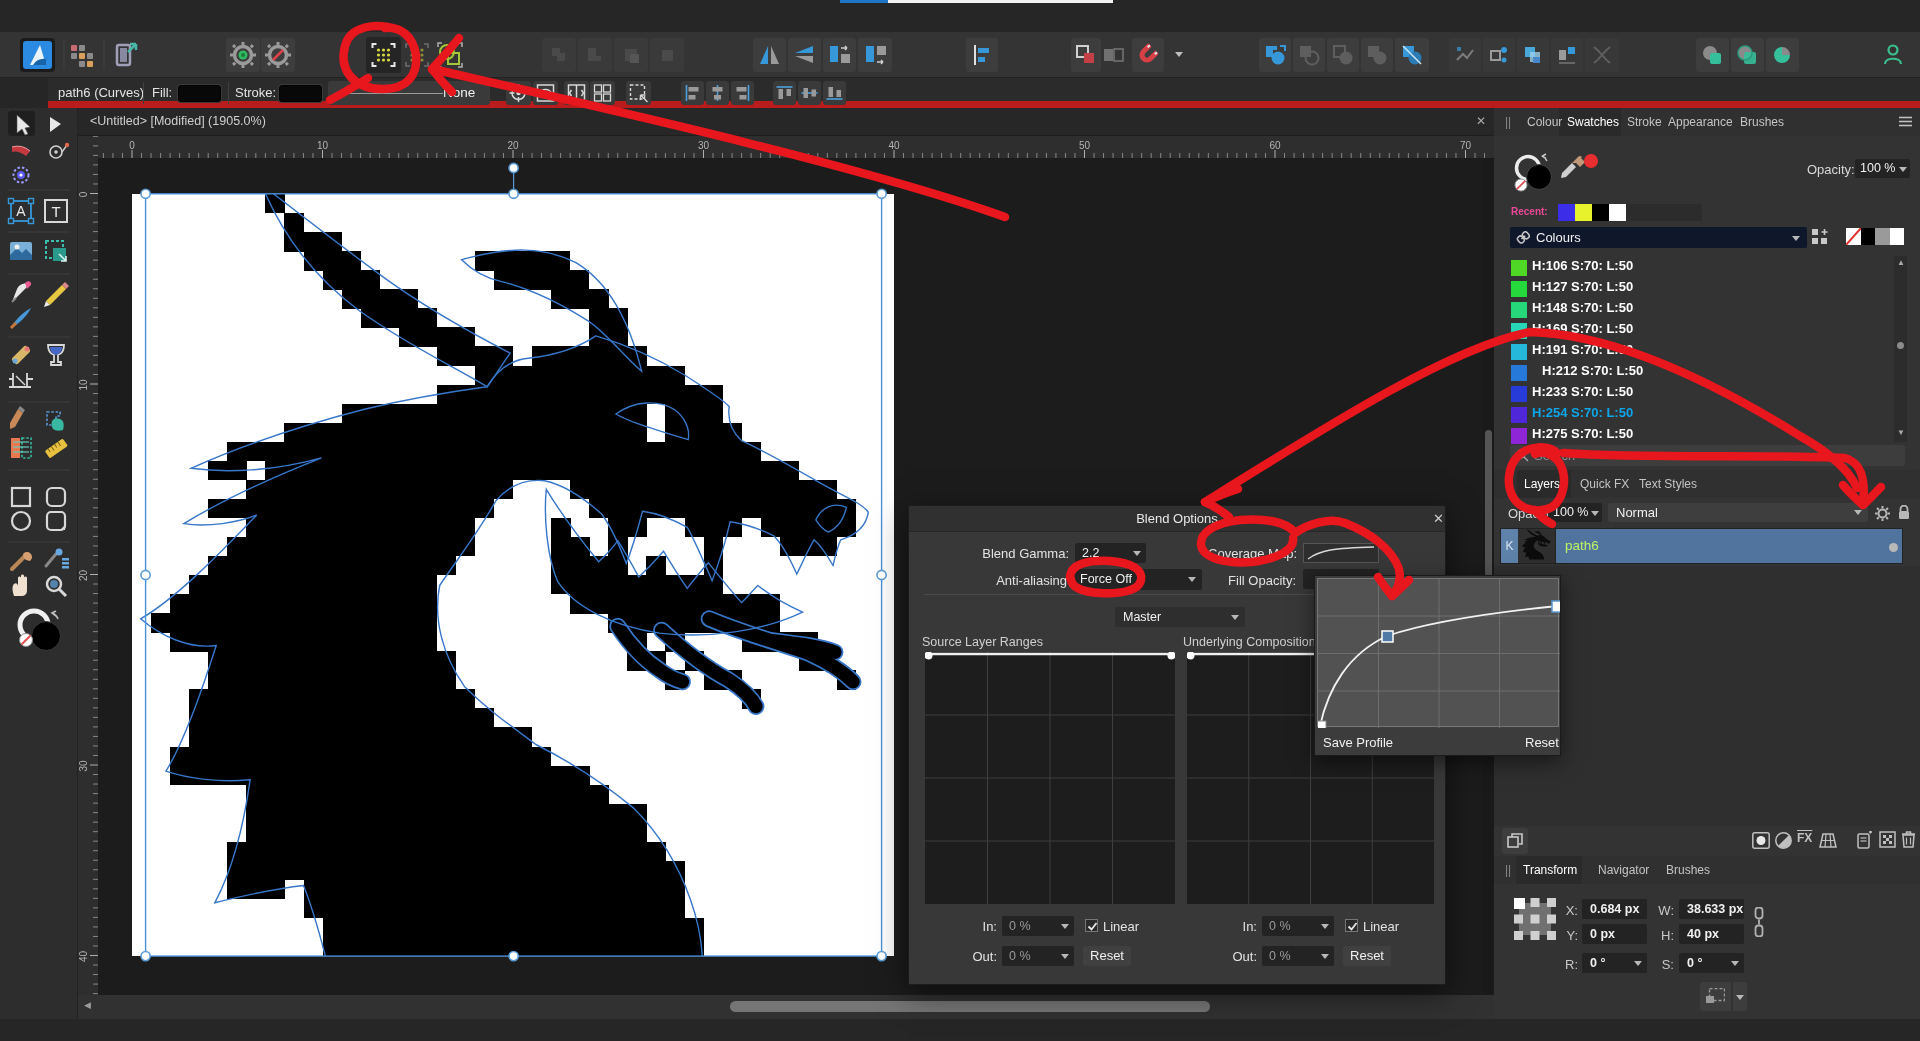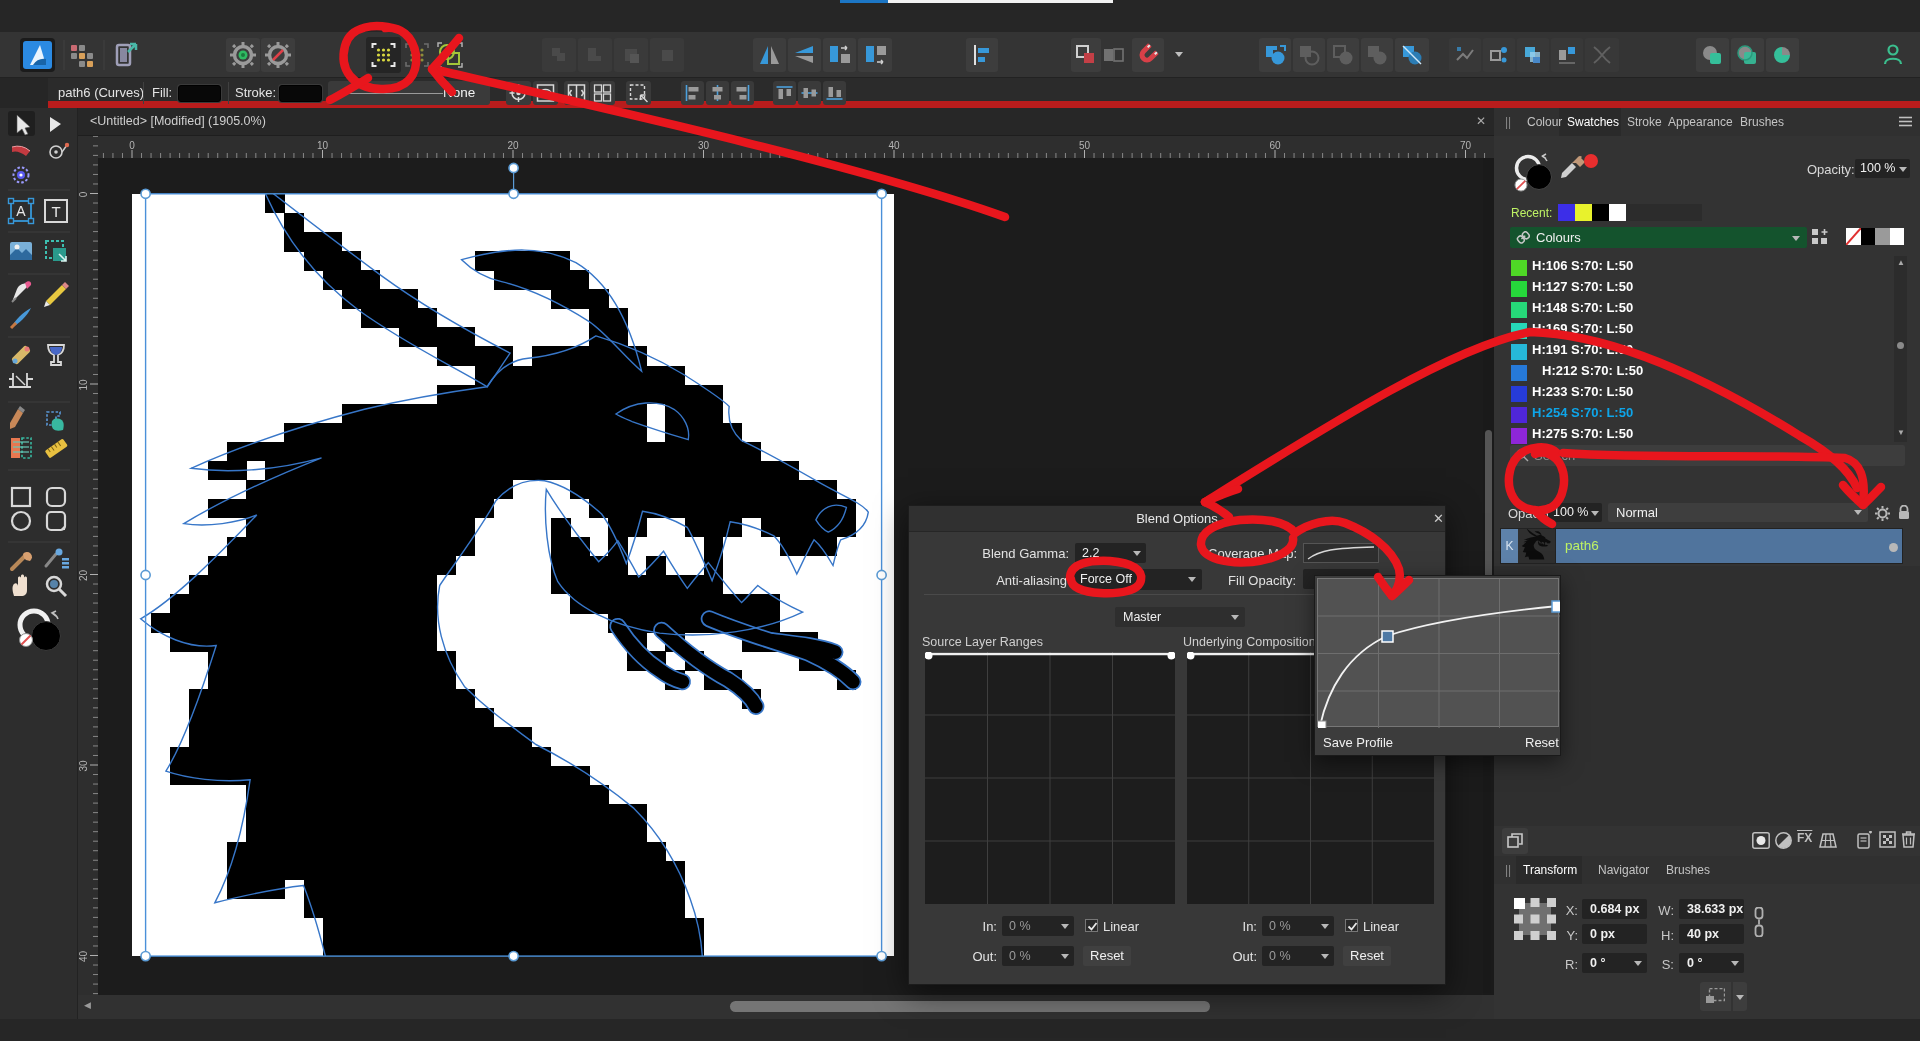--- a/index.html
+++ b/index.html
@@ -943,27 +943,27 @@
  <circle cx="13" cy="37" r="6" fill="#fff" stroke="#999" stroke-width="1"></circle>
         <line x1="8.8" y1="41.2" x2="17.2" y2="32.8" stroke="#e05050" stroke-width="1.8"></line>
 </svg>
 <svg class="abs" style="left:64px;top:46px;" width="40" height="26" viewBox="0 0 40 26">
  <path d="M4 22 L14 12 l4 4 L8 26 l-5 1 Z" fill="#cfcfcf" transform="translate(0,-3)"></path>
  <path d="M14 9 l6 -6 a2.5 2.5 0 0 1 4 0 l-1 1 4 4 -5 5 -4 -4 Z" fill="#c09878"></path>
  <circle cx="33" cy="7" r="7" fill="#e82e2e"></circle>
 </svg>
 <span class="abs" style="left:313px;top:54px;font-size:13px;color:#d8d8d8;">Opacity:</span>
 <div class="inbox" style="left:361px;top:51px;width:55px;height:19px;line-height:19px;"><span style="margin-left:5px;">100 %</span><span class="cv" style="right:3px;top:8px;"></span></div>
-<span class="abs" style="left:17px;top:98px;font-size:12px;color:#bef264;">Recent:</span>
+<span class="abs" style="left:17px;top:98px;font-size:10px;color:#ec4899;font-weight:bold;">Recent:</span>
 <div class="abs" style="left:64px;top:96px;width:144px;height:17px;background:#2c2c2c;"></div>
 <div class="abs" style="left:64px;top:96px;width:17px;height:17px;background:#3c2ee8;"></div>
 <div class="abs" style="left:81px;top:96px;width:17px;height:17px;background:#e8f22c;"></div>
 <div class="abs" style="left:98px;top:96px;width:17px;height:17px;background:#000;"></div>
 <div class="abs" style="left:115px;top:96px;width:17px;height:17px;background:#fff;"></div>
-<div class="abs" style="left:16px;top:119px;width:297px;height:21px;background:#14532d;border-radius:2px;">
+<div class="abs" style="left:16px;top:119px;width:297px;height:21px;background:#0f172a;border-radius:2px;">
  <svg class="abs" style="left:6px;top:4px;" width="14" height="13" viewBox="0 0 14 13">
           <g fill="none" stroke="#c8c8c8" stroke-width="1.5" transform="rotate(-40 7 6)">
             <rect x="1" y="3" width="5.5" height="7" rx="2.5"></rect>
             <rect x="7.5" y="3" width="5.5" height="7" rx="2.5"></rect>
             <line x1="4.5" y1="6.5" x2="9.5" y2="6.5"></line>
           </g>
         </svg>
  <span class="abs" style="left:26px;top:3px;font-size:13px;color:#f0f0f0;">Colours</span>
  <span class="cv" style="right:7px;top:9px;"></span>
 </div>
@@ -1007,20 +1007,34 @@
  <span class="abs" style="left:3px;top:172px;font-size:8px;color:#aaa;">▼</span>
 </div>
 <div class="abs" style="left:16px;top:337px;width:395px;height:21px;background:#3d3d3d;border-radius:2px;">
  <svg class="abs" style="left:6px;top:4px;" width="13" height="13" viewBox="0 0 13 13">
           <circle cx="5" cy="5" r="4" fill="none" stroke="#a8a8a8" stroke-width="1.5"></circle>
           <line x1="8" y1="8" x2="12" y2="12" stroke="#a8a8a8" stroke-width="1.5"></line>
         </svg>
  <span class="abs" style="left:24px;top:3px;font-size:13px;color:#909090;">Search</span>
 </div>
 
+<div class="ptabs" style="top:362px;">
+ <span class="ptab" style="left:11px;color:#888;">||</span>
+ <span class="tabbox" style="left:23px;width:54px;"></span>
+ <span class="ptab active" style="left:30px;">Layers</span>
+ <span class="ptab" style="left:86px;">Quick FX</span>
+ <span class="ptab" style="left:145px;">Text Styles</span>
+ <svg class="hamb" style="top:370px;" width="13" height="11" viewBox="0 0 13 11">
+          <g stroke="#c0c0c0" stroke-width="1.6">
+            <line x1="0" y1="1.5" x2="13" y2="1.5"></line>
+            <line x1="0" y1="5.5" x2="13" y2="5.5"></line>
+            <line x1="0" y1="9.5" x2="13" y2="9.5"></line>
+          </g>
+        </svg>
+</div>
 <span class="abs" style="left:14px;top:398px;font-size:13px;color:#d8d8d8;">Opacity:</span>
 <div class="inbox" style="left:54px;top:395px;width:54px;height:19px;line-height:19px;"><span style="margin-left:5px;">100 %</span><span class="cv" style="right:3px;top:8px;"></span></div>
 <div class="abs" style="left:114px;top:395px;width:260px;height:19px;background:#3e3e3e;border-radius:2px;">
  <span class="abs" style="left:8px;top:1px;font-size:13px;line-height:18px;color:#f0f0f0;">Normal</span>
  <span class="cv" style="right:6px;top:7px;"></span>
 </div>
 <svg class="abs" style="left:381px;top:398px;" width="15" height="15" viewBox="0 0 15 15">
         <g transform="translate(7.5,7.5)">
           <circle r="4" fill="none" stroke="#b8b8b8" stroke-width="2"></circle>
           <g stroke="#b8b8b8" stroke-width="2">

